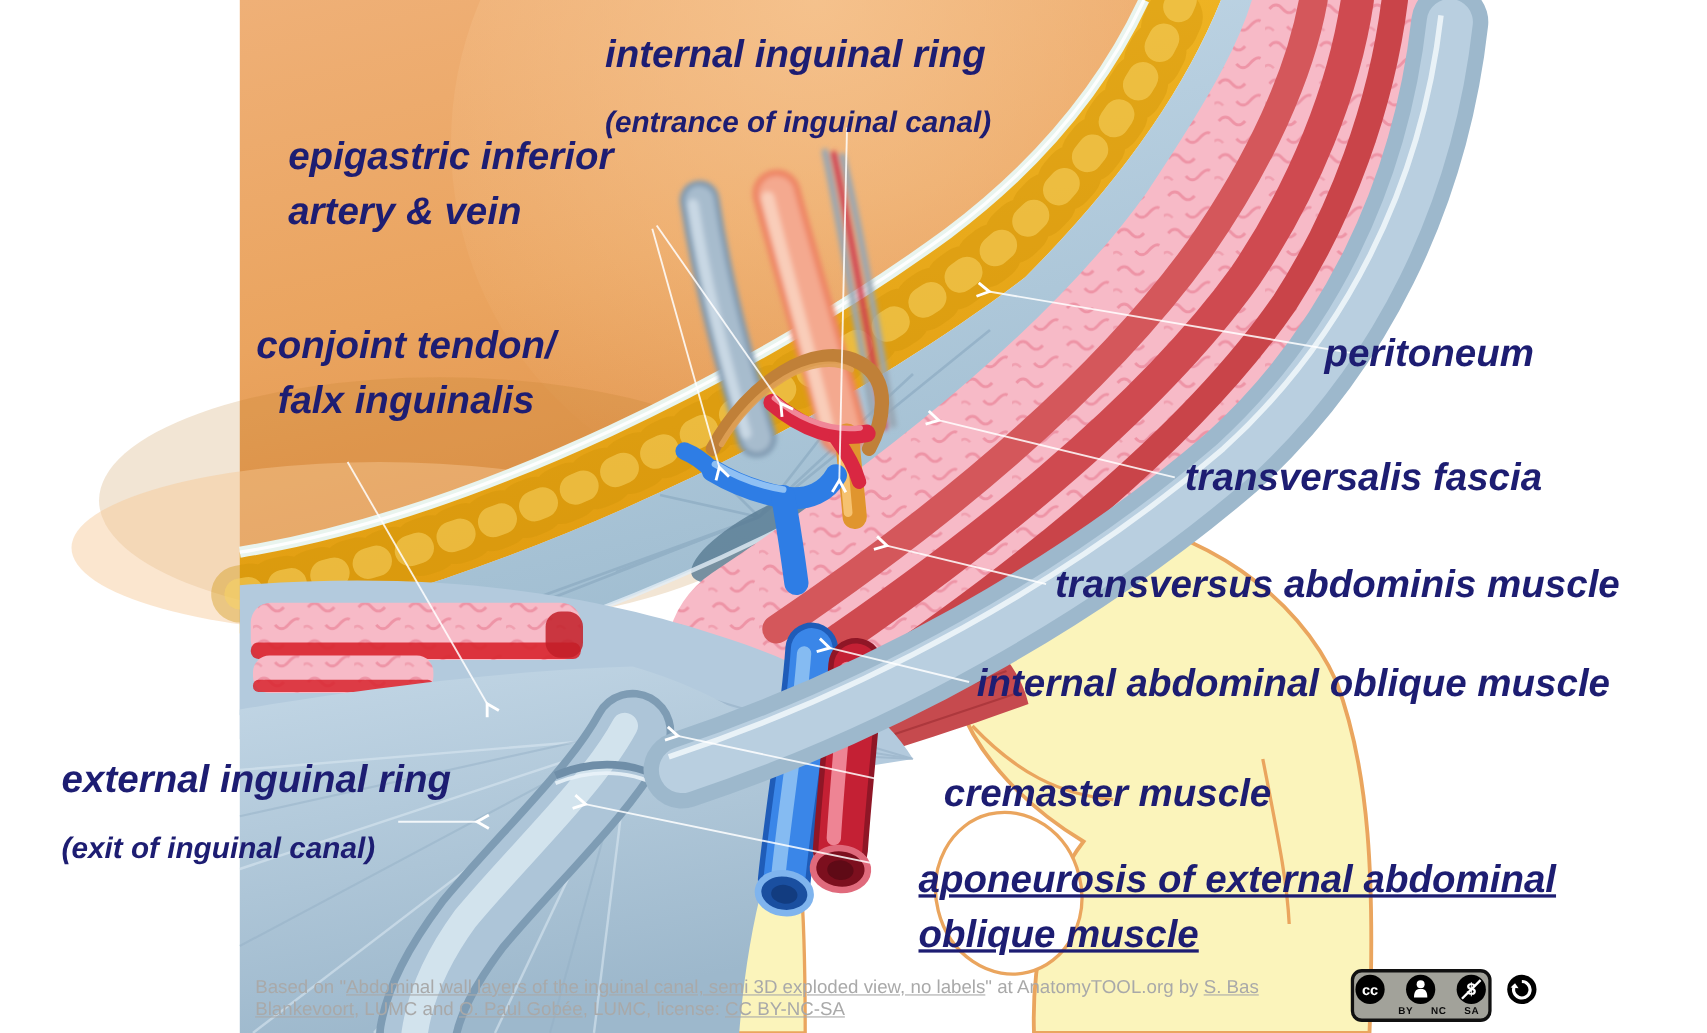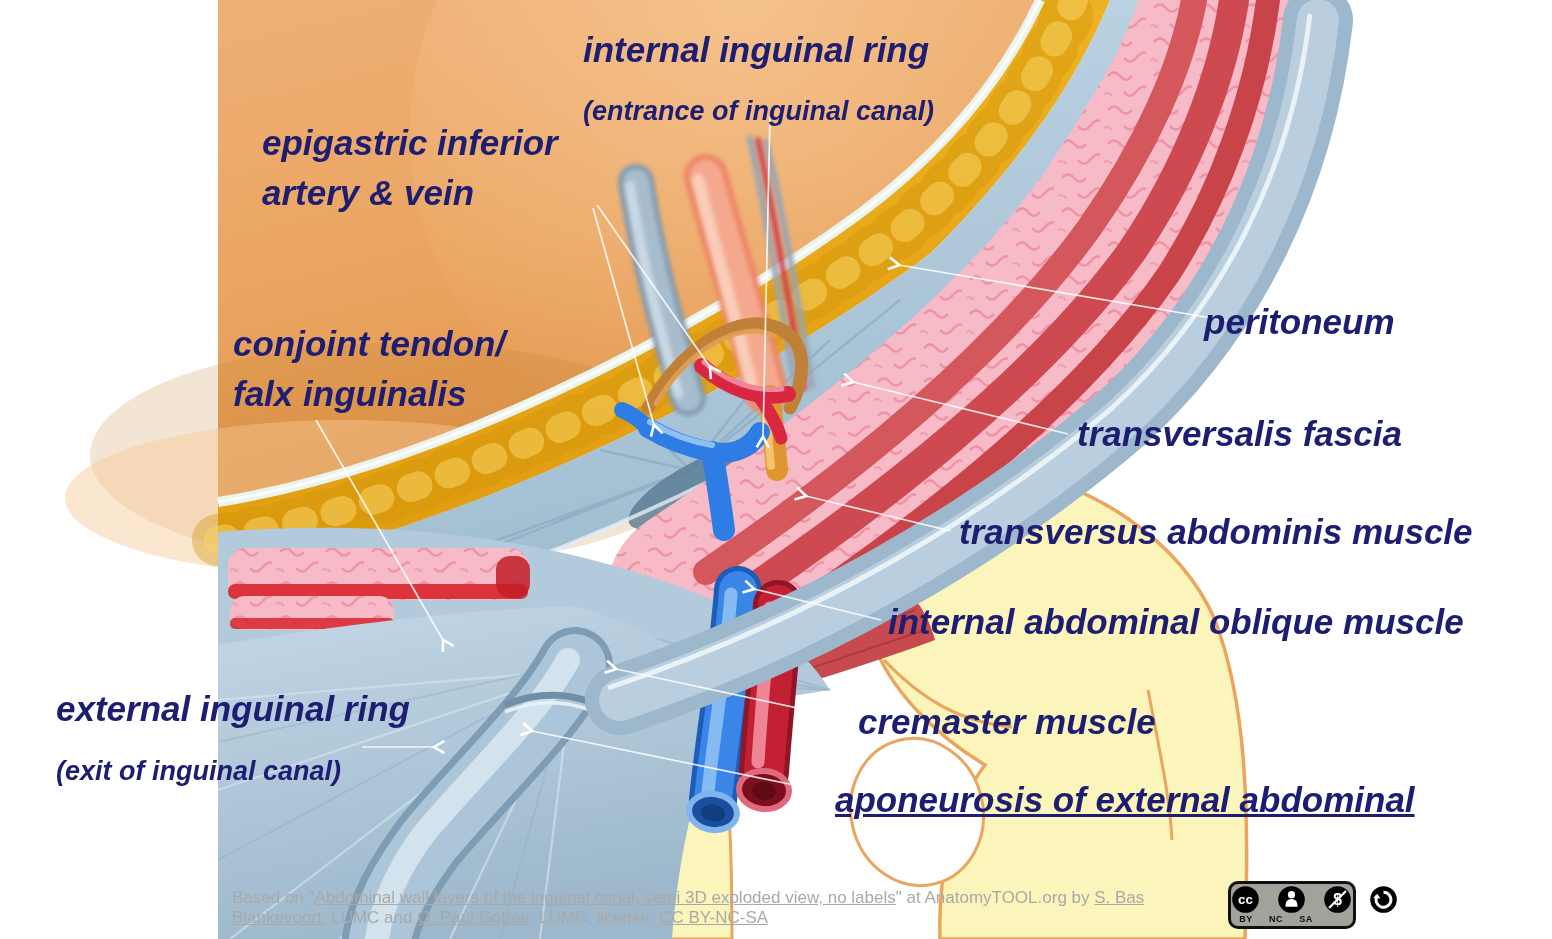--- a/index.html
+++ b/index.html
@@ -11,21 +11,21 @@
   .lbl .sub{display:block;font-size:27px;line-height:34px;font-weight:600;margin-top:20px;}
   .lbl .l2{display:block;}
   #attribution{position:absolute;left:232px;top:888px;width:952px;
                font-size:17px;line-height:19.5px;color:#a9a9a9;}
   #attribution .link{text-decoration:underline;cursor:pointer;margin-top:36px;}
   .cc-badge{position:absolute;left:1228px;top:881px;width:128px;height:48px;
             background:#a2a29a;border:3px solid #101010;border-radius:10px;
             box-sizing:border-box;display:flex;flex-direction:column;align-items:center;}
   .cc-icons{display:flex;gap:17px;margin-top:1px;padding-left:44px;}
   .cc-icons svg{width:29px;height:29px;display:block;}
-  .cc-labels{display:flex;width:100%;justify-content:flex-start;}
+  .cc-labels{display:flex;width:100%;justify-content:flex-end;}
   .cc-labels span{width:30px;text-align:center;font-size:9px;font-weight:bold;
                   color:#0c0c0c;line-height:11px;letter-spacing:.5px;}
 </style>
 </head>
 <body>
 
 <div id="canvas">
 
 <svg id="art" width="1552" height="939" viewBox="0 0 1552 939">
   <defs>
@@ -227,29 +227,29 @@
     <path d="M1229,321 L899,265" marker-end="url(#arw)"></path>
     <path d="M1068,434 L853,382" marker-end="url(#arw)"></path>
     <path d="M951,531 L806,496" marker-end="url(#arw)"></path>
     <path d="M881,620 L754,589" marker-end="url(#arw)"></path>
     <path d="M848,719 L616,669" marker-end="url(#arw)"></path>
     <path d="M828,792 L532,731" marker-end="url(#arw)"></path>
     <path d="M362,747 L434,747" marker-end="url(#arw)"></path>
   </g>
 </svg>
 
-<div class="lbl" style="left:583px;top:26px;line-height:48px;font-style:italic;">
+<div class="lbl" style="left:550px;top:26px;line-height:48px;font-style:italic;">
   <span>internal inguinal ring</span>
   <span class="sub">(entrance of inguinal canal)</span>
 </div>
 <div class="lbl" style="left:248px;top:118px;margin-left:14px;">
   <span>epigastric inferior</span>
   <span class="l2">artery &amp; vein</span>
 </div>
-<div class="lbl" style="left:233px;top:319px;">
+<div class="lbl" style="left:233px;top:289px;text-align:center;">
   <span>conjoint tendon/</span>
   <span class="l2">falx inguinalis</span>
 </div>
 <div class="lbl" style="left:1204px;top:297px;">
   <span>peritoneum</span>
 </div>
 <div class="lbl" style="left:1077px;top:409px;">
   <span>transversalis fascia</span>
 </div>
 <div class="lbl" style="left:959px;top:507px;">
@@ -260,20 +260,21 @@
 </div>
 <div class="lbl" style="left:56px;top:684px;line-height:50px;">
   <span>external inguinal ring</span>
   <span class="sub">(exit of inguinal canal)</span>
 </div>
 <div class="lbl" style="left:858px;top:697px;">
   <span>cremaster muscle</span>
 </div>
 <div class="lbl" style="left:835px;top:775px;text-decoration:underline;">
   <span>aponeurosis of external abdominal</span>
+  <span class="l2">oblique muscle</span>
 </div>
 
 <div id="attribution"><span>Based on "</span><span class="link">Abdominal wall layers of the inguinal canal, semi 3D exploded view, no labels</span><span>" at AnatomyTOOL.org by </span><span class="link">S. Bas</span><br><span class="link">Blankevoort</span><span>, LUMC and </span><span class="link">O. Paul Gobée</span><span>, LUMC, license: </span><span class="link">CC BY-NC-SA</span></div>
 
 <div class="cc-badge">
   <div class="cc-icons">
     <svg viewBox="0 0 24 24">
       <circle cx="12" cy="12" r="11" fill="#000"></circle>
       <text x="12" y="16" font-size="11" font-weight="bold" fill="#fff" text-anchor="middle" font-family="Liberation Sans, sans-serif">cc</text>
     </svg>

